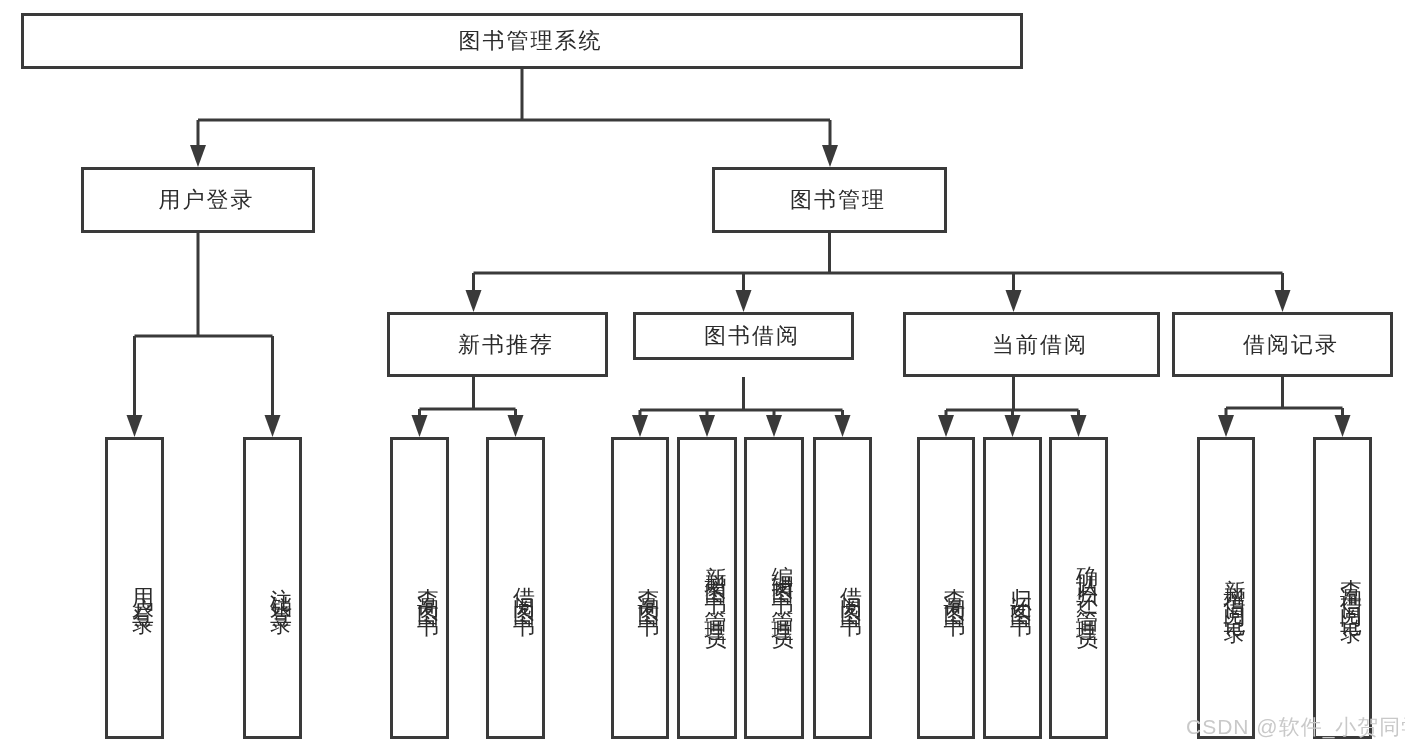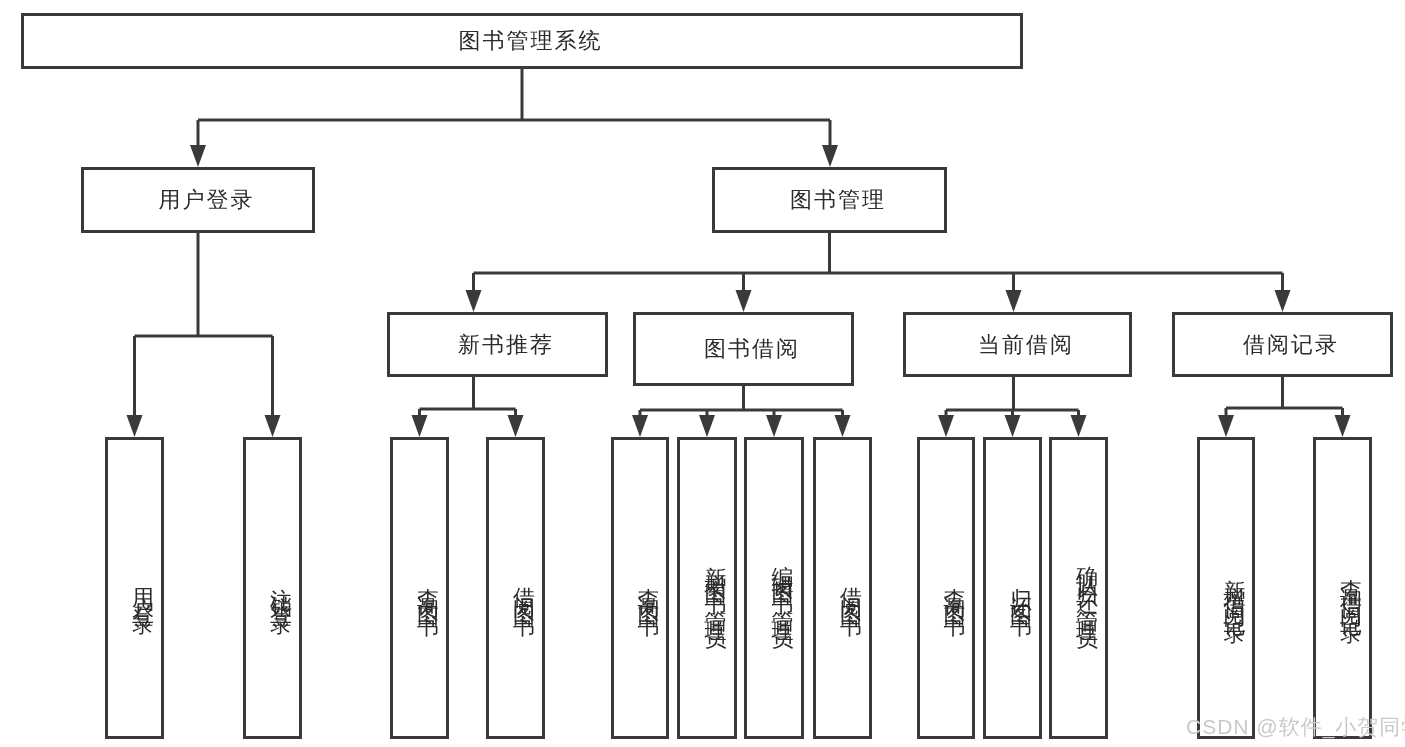--- a/index.html
+++ b/index.html
@@ -113,24 +113,24 @@
   <div class="node hnode" style="left:81px; top:167px; width:234px; height:66px;">
     <span>用户登录</span>
   </div>
   <div class="node hnode" style="left:712px; top:167px; width:235px; height:66px;font-family:Liberation Serif, serif;">
     <span>图书管理</span>
   </div>
 
   <div class="node hnode" style="left:363px; top:312px; width:221px; height:65px;margin-left:24px;">
     <span>新书推荐</span>
   </div>
-  <div class="node hnode" style="left:633px; top:312px; width:221px; height:74px;">
+  <div class="node hnode" style="left:633px; top:312px; width:221px; height:48px;">
     <span>图书借阅</span>
   </div>
-  <div class="node hnode" style="left:903px; top:312px; width:229px; height:65px;">
+  <div class="node hnode" style="left:903px; top:312px; width:257px; height:65px;">
     <span>当前借阅</span>
   </div>
   <div class="node hnode" style="left:1172px; top:312px; width:221px; height:65px;">
     <span>借阅记录</span>
   </div>
 
   <div class="node vnode" style="left:105px; top:437px; width:59px; height:302px;">
     <span class="vtext">用户登录</span>
   </div>
   <div class="node vnode" style="left:243px; top:437px; width:59px; height:302px;">

